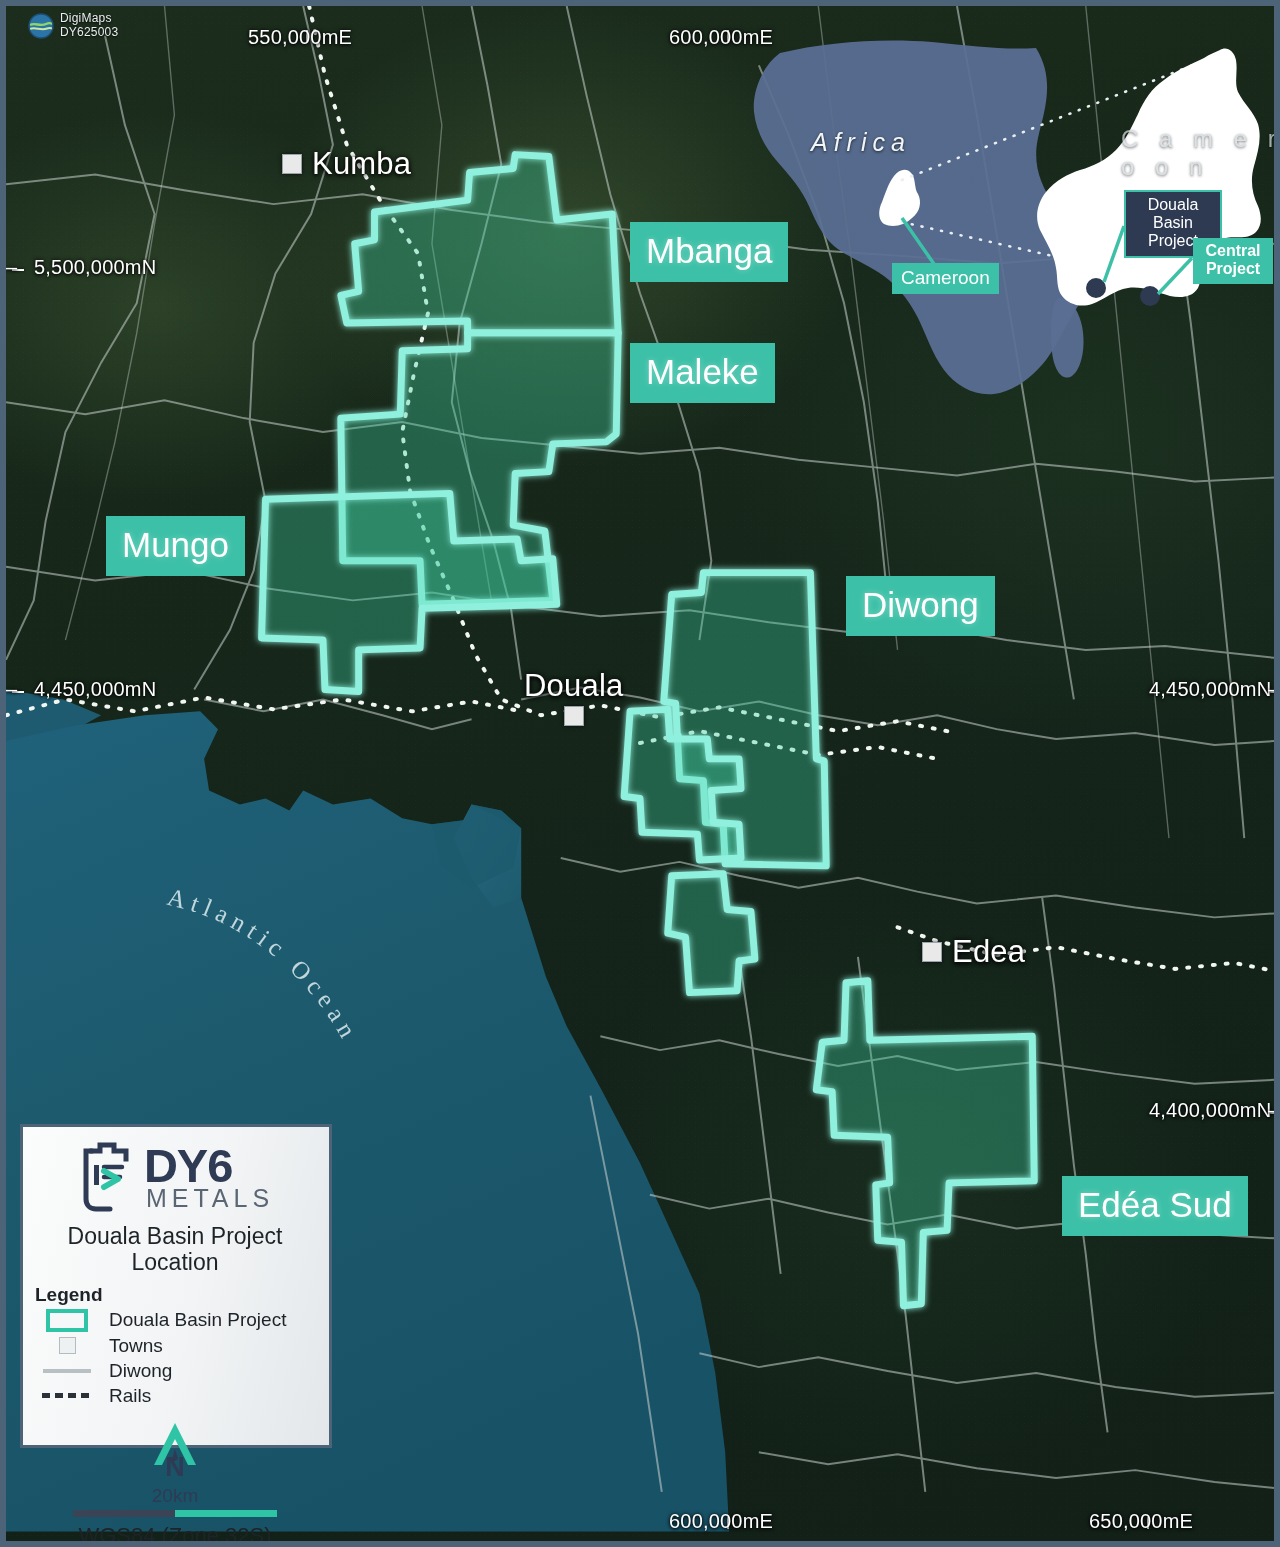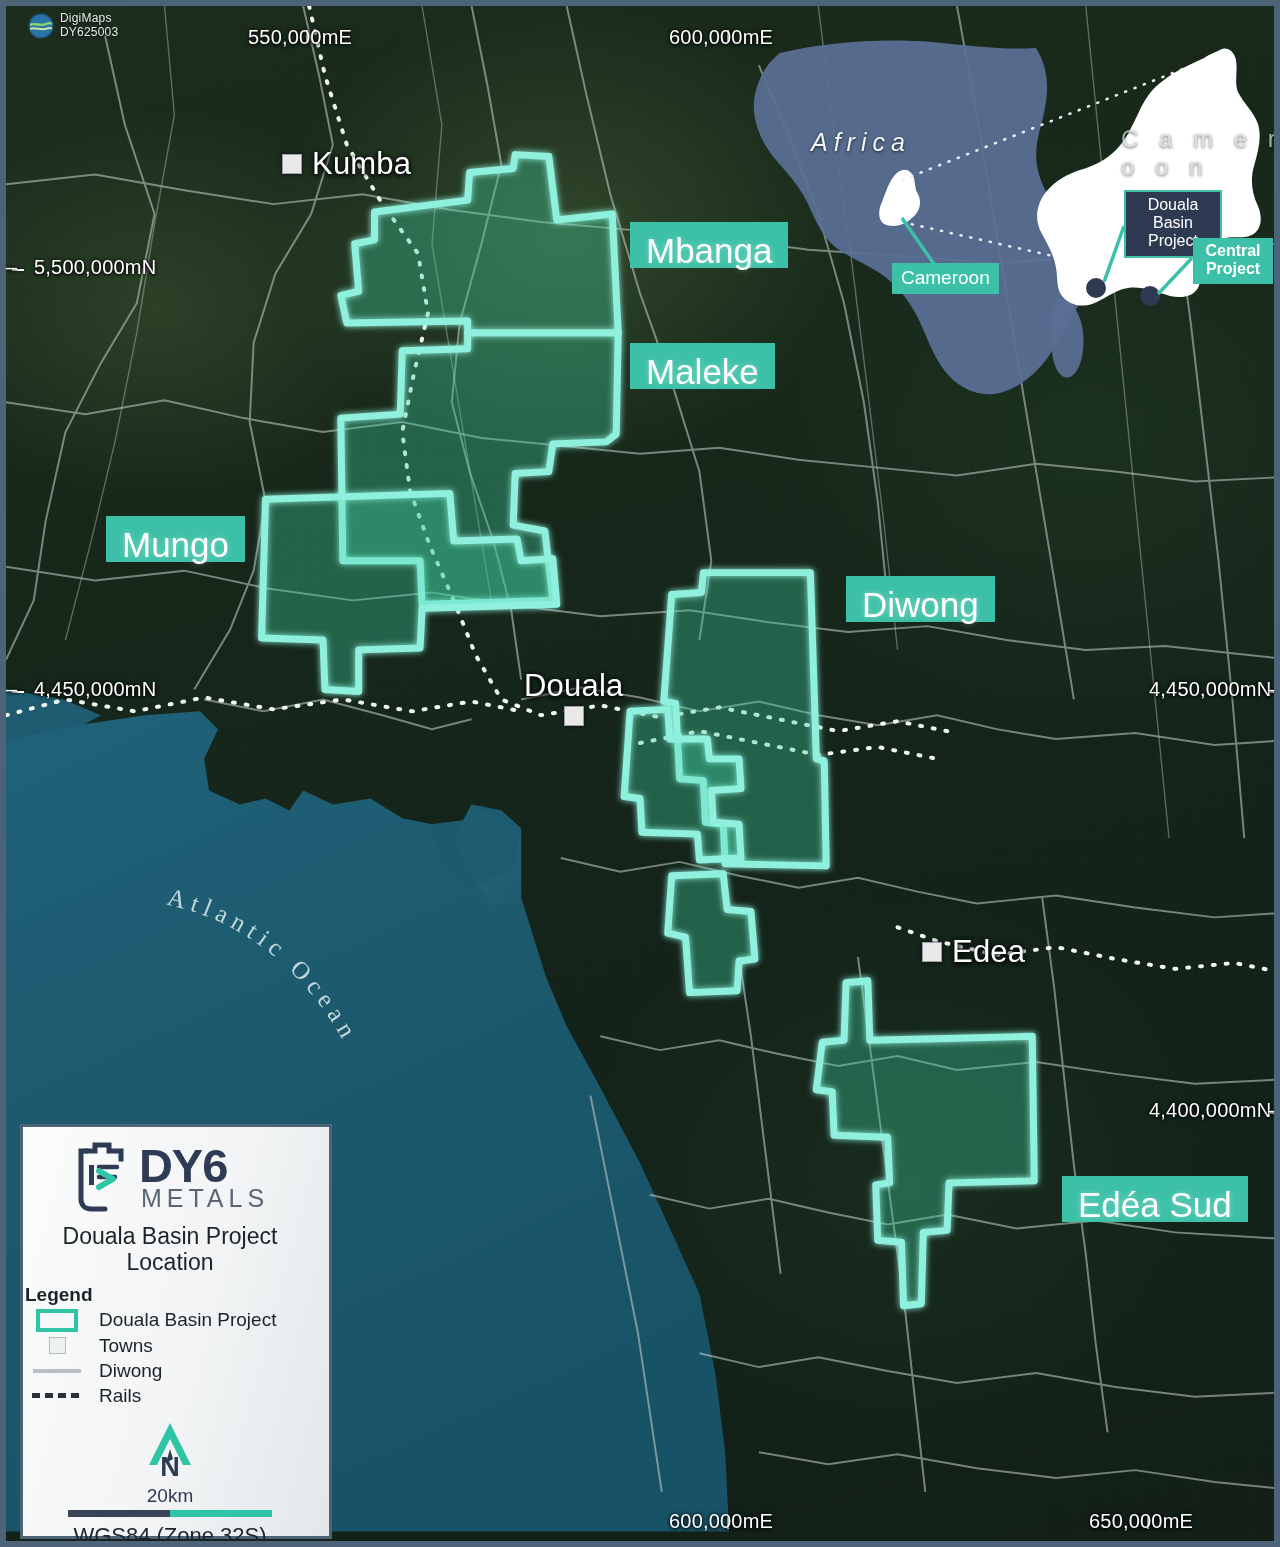--- a/index.html
+++ b/index.html
@@ -66,21 +66,21 @@
   .town .nm{
     color:#fff;font-size:31px;letter-spacing:.2px;
     text-shadow:0 0 5px rgba(0,0,0,.95),0 2px 4px rgba(0,0,0,.9);
   }
   .town.above{ flex-direction:column; gap:2px; align-items:center; }
 
   
   .tag{
     position:absolute; background:#3cc0a7; color:#ffffff;
     font-size:35px; line-height:1;
-    padding:11px 16px 0 16px;
+    padding:11px 16px 14px 16px;
     text-shadow:0 0 6px rgba(255,255,255,.35);
     white-space:nowrap; pointer-events:none;
   }
 
   
   #ocean-label{ position:absolute; left:150px; top:880px; width:300px; height:260px; pointer-events:none; }
 
   
   #inset{ position:absolute; left:700px; top:14px; width:578px; height:392px; }
   .inset-txt{ position:absolute; pointer-events:none; }
@@ -109,24 +109,24 @@
 
   
   #digimaps{ position:absolute; left:22px; top:6px; display:flex; align-items:center; gap:6px; }
   #digimaps .txt{
     color:#e9edef; font-size:12px; line-height:1.15; letter-spacing:.2px;
     text-shadow:0 1px 2px rgba(0,0,0,.9);
   }
 
   
   #legend{
-    position:absolute; left:14px; top:1118px; width:312px; height:415px;
+    position:absolute; left:14px; top:1118px; width:312px; height:324px;
     background:linear-gradient(105deg,#fbfcfc 0%,#f2f4f5 55%,#e3e7ea 100%);
     border:3px solid #4c6378;
-    padding:10px 14px 8px 2px;
+    padding:10px 14px 8px 12px;
     display:flex; flex-direction:column; align-items:center;
   }
   #logo-row{ display:flex; align-items:center; gap:6px; margin-top:4px; }
   #logo-text{ display:flex; flex-direction:column; line-height:.92; }
   #logo-dy6{ font-size:47px; font-weight:bold; color:#2f3b54; letter-spacing:-1px; }
   #logo-metals{ font-size:25px; color:#5b6675; letter-spacing:5px; margin-left:2px; }
   #legend-title{
     margin-top:10px; font-size:23px; font-weight:normal; color:#1e2328;
     text-align:center; line-height:1.15;
   }

